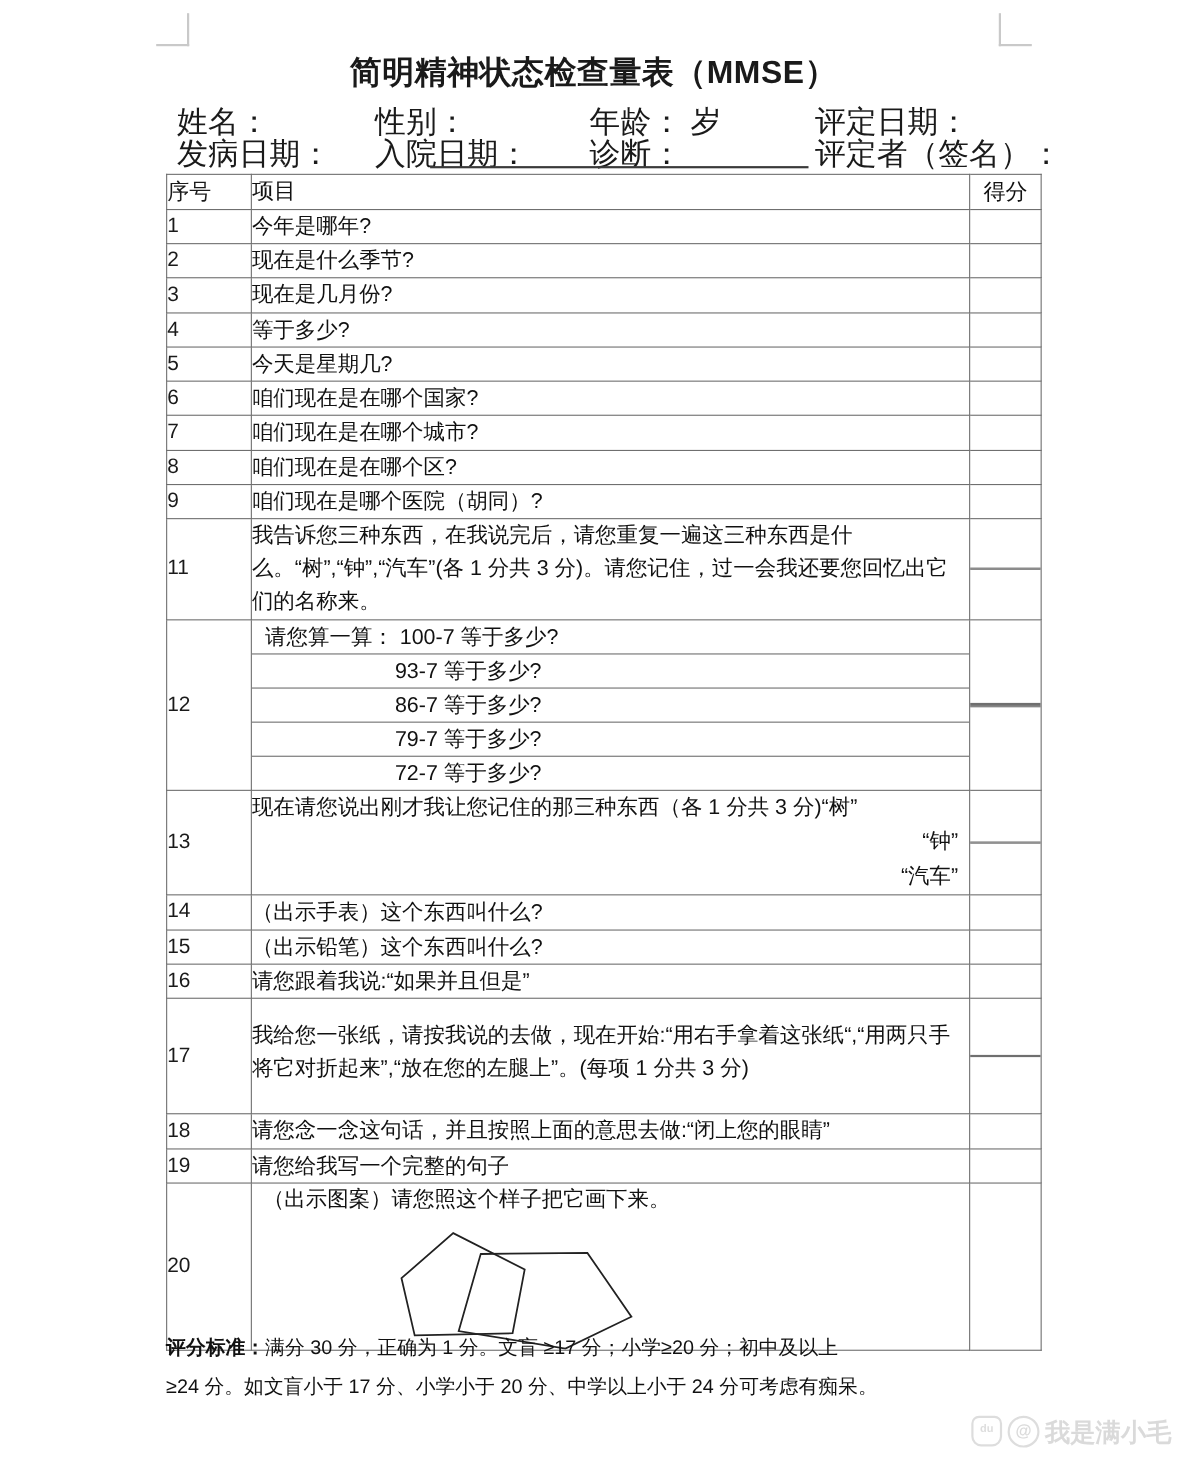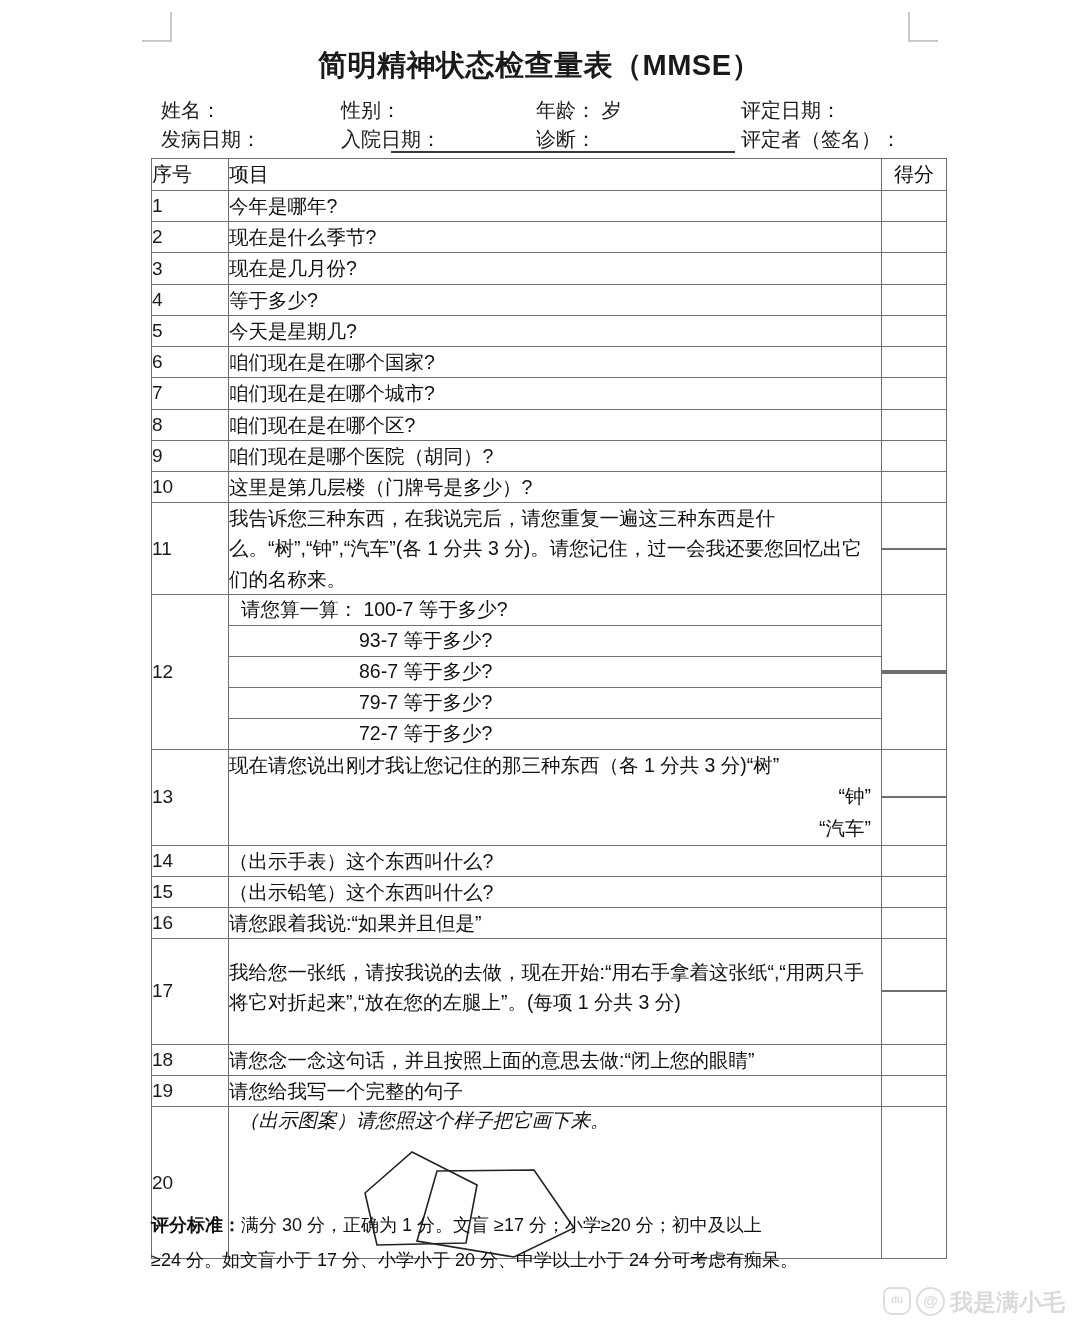--- a/index.html
+++ b/index.html
@@ -50,21 +50,21 @@
     letter-spacing: 0.5px;
     color: #1a1a1a;
   }
 
   
   .info-block {
     position: absolute;
     left: 151px;
     top: 96px;
     width: 795px;
-    font-size: 20px;
+    font-size: 28px;
     color: #1a1a1a;
   }
   .info-row {
     position: relative;
     height: 29px;
     line-height: 29px;
     white-space: nowrap;
   }
   .info-cell {
     position: absolute;
@@ -161,21 +161,21 @@
   table.calc tr:last-child td { border-bottom: 0; }
   td.nest { padding: 0; vertical-align: top; }
   .calc-indent { padding-left: 130px !important; }
 
   
   .align-right { text-align: right; padding-right: 10px; }
   .line-13 { display: block; line-height: 1.62; }
 
   
   .draw-cell { padding: 8px 12px 10px 12px; vertical-align: top; }
-  .draw-caption { display: block; padding-left: 10px; margin-bottom: 4px; font-style: italic; }
+  .draw-caption { display: block; padding-left: 10px; margin-bottom: 4px; }
   .pentagons { display: block; margin-left: 80px; }
 
   
   .criteria {
     position: absolute;
     left: 151px;
     top: 1208px;
     width: 800px;
     font-size: 18px;
     line-height: 1.95;
@@ -297,25 +297,20 @@
       <tr class="row-single">
         <td class="cell-no">8</td>
         <td class="cell-item">咱们现在是在哪个区?</td>
         <td></td>
       </tr>
       <tr class="row-single">
         <td class="cell-no">9</td>
         <td class="cell-item">咱们现在是哪个医院（胡同）?</td>
         <td></td>
       </tr>
-      <tr class="row-single">
-        <td class="cell-no">10</td>
-        <td class="cell-item">这里是第几层楼（门牌号是多少）?</td>
-        <td></td>
-      </tr>
 
       <tr>
         <td class="cell-no">11</td>
         <td class="cell-item">我告诉您三种东西，在我说完后，请您重复一遍这三种东西是什么。“树”,“钟”,“汽车”(各 1 分共 3 分)。请您记住，过一会我还要您回忆出它们的名称来。</td>
         <td class="score-split">
           <table class="sub">
             <tbody>
               <tr>
                   <td></td>
                 </tr>

